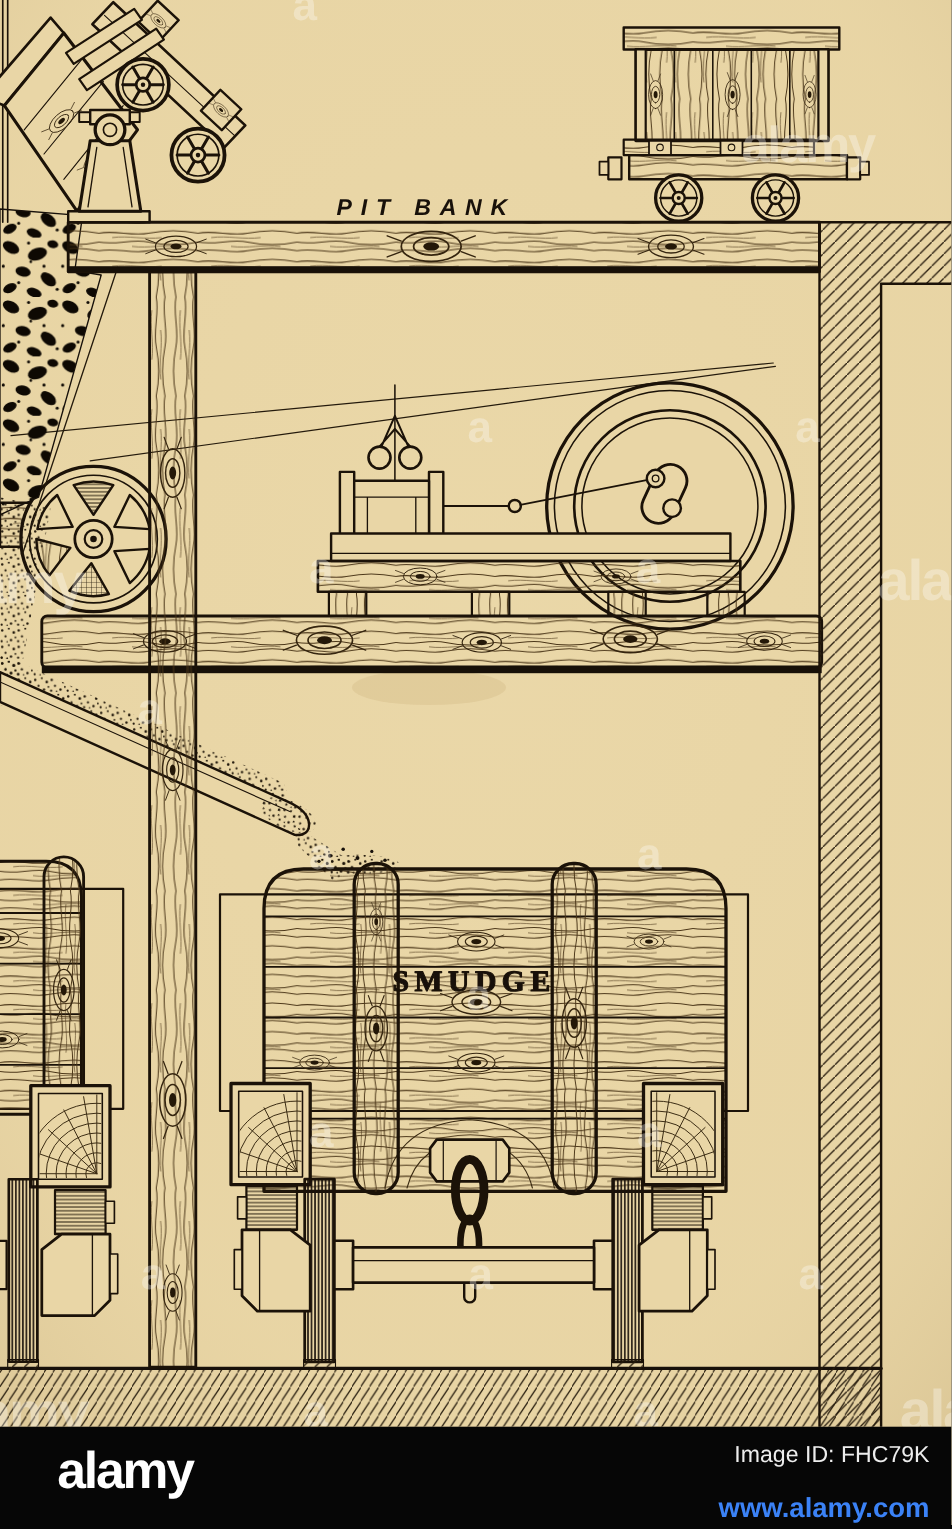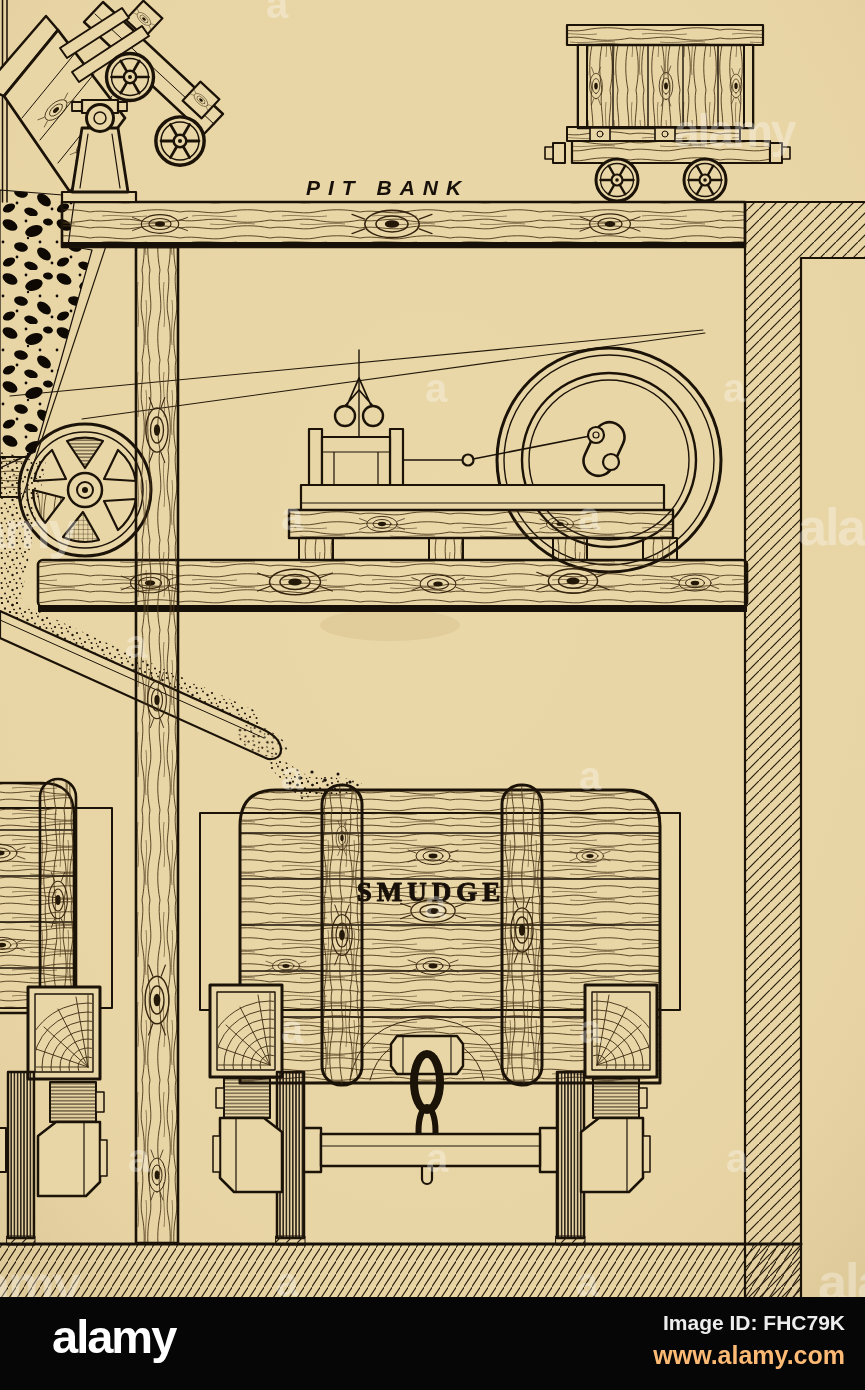--- a/index.html
+++ b/index.html
@@ -11,22 +11,22 @@
   .lbl-smudge{font-family:"Liberation Serif",serif;font-weight:700;font-size:27px;
               letter-spacing:5px;fill:#17100a;}
   .wm{font-family:"Liberation Sans",sans-serif;font-weight:700;font-size:40px;
       fill:#ffffff;opacity:.32;}
   .wmword{font-family:"Liberation Sans",sans-serif;font-weight:700;font-size:52px;
       fill:#ffffff;opacity:.32;letter-spacing:-2px;}
   .footer{position:absolute;left:0;bottom:0;width:865px;height:93px;background:#060606;}
   .footer .logo{position:absolute;left:52px;top:12px;color:#fff;font-weight:700;
       font-size:47px;letter-spacing:-2px;font-family:"Liberation Sans",sans-serif;}
   .footer .meta{position:absolute;right:20px;top:14px;text-align:right;color:#ededed;}
-  .footer .meta .id{font-size:21px;font-weight:700;margin-bottom:6px;}
-  .footer .meta .url{font-size:25px;font-weight:700;color:#fdba74;}
+  .footer .meta .id{font-size:21px;font-weight:400;margin-bottom:22px;}
+  .footer .meta .url{font-size:25px;font-weight:700;color:#3b82f6;}
 </style>
 </head>
 <body>
 
 <div class="stage">
 <svg width="865" height="1297" viewBox="0 0 865 1297">
 <defs>
   <radialGradient id="vig" cx="50%" cy="42%" r="80%">
     <stop offset="0%" stop-color="#fff3d0" stop-opacity="0.05"></stop>
     <stop offset="70%" stop-color="#d8bd85" stop-opacity="0.05"></stop>

